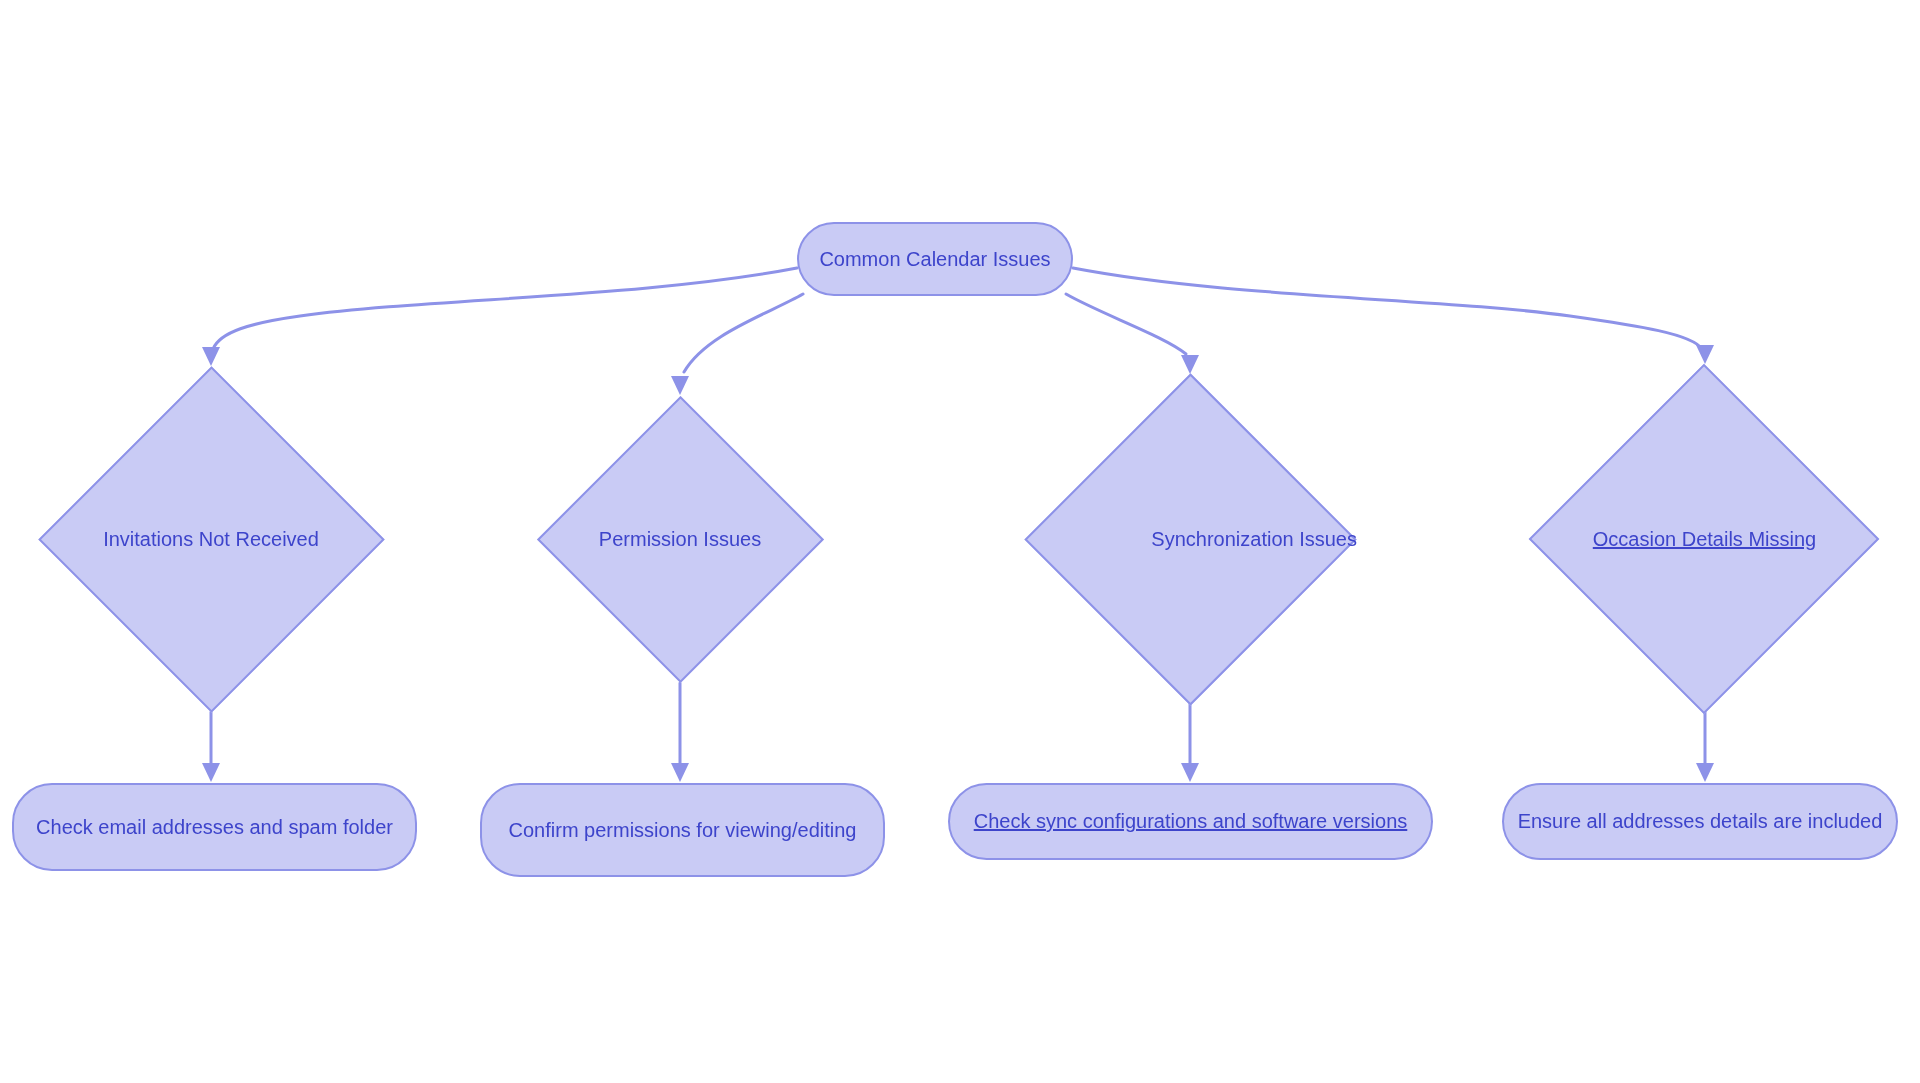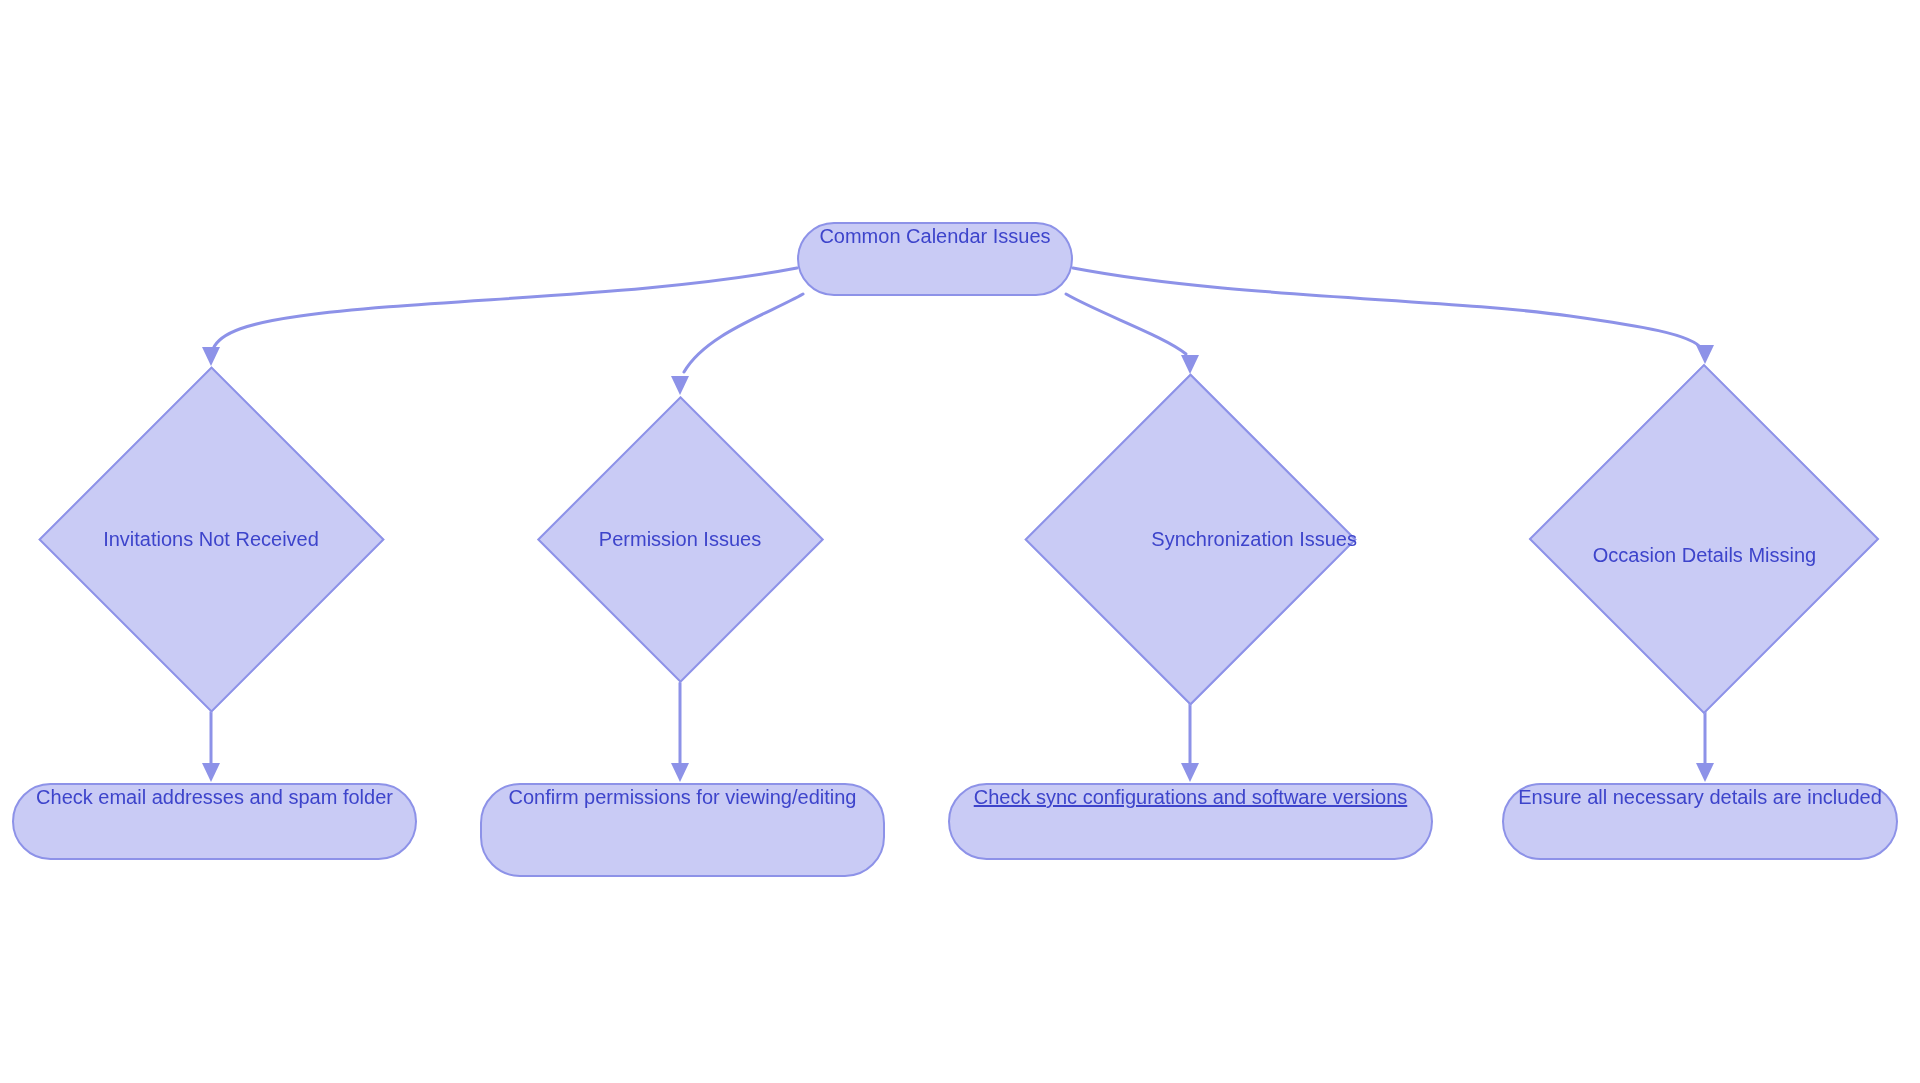--- a/index.html
+++ b/index.html
@@ -32,20 +32,21 @@
   .arrow {
     fill: var(--edge, #8d92e8);
     stroke: none;
   }
   .node {
     position: absolute;
     box-sizing: border-box;
     background: var(--node-fill, #c9cbf5);
     border: 2px solid var(--node-border, #8d92e8);
     display: flex;
+    align-items: center;
     justify-content: center;
     color: var(--text, #3d44cb);
     font-size: 20px;
     line-height: 1.25;
     text-align: center;
     white-space: nowrap;
   }
   .stadium {
     border-radius: 40px;
   }
@@ -108,30 +109,30 @@
   <div class="diamond-label" style="left:536px; top:395px; width:288px; height:288px;">
     <span>Permission Issues</span>
   </div>
 
   <div class="diamond" style="left:1072.5px; top:421.5px; width:235px; height:235px;"></div>
   <div class="diamond-label" style="left:1023px; top:373px; width:334px; height:332px;justify-content:flex-end;">
     <span>Synchronization Issues</span>
   </div>
 
   <div class="diamond" style="left:1580px; top:415px; width:248px; height:248px;"></div>
-  <div class="diamond-label" style="left:1529px; top:380px; width:351px; height:351px;">
+  <div class="diamond-label" style="left:1529px; top:364px; width:351px; height:351px;text-decoration:underline;">
     <span>Occasion Details Missing</span>
   </div>
 
-  <div class="node stadium" style="left:12px; top:783px; width:405px; height:77px;">
+  <div class="node stadium" style="left:12px; top:783px; width:405px; height:88px;">
     <span>Check email addresses and spam folder</span>
   </div>
   <div class="node stadium" style="left:480px; top:783px; width:405px; height:94px;">
     <span>Confirm permissions for viewing/editing</span>
   </div>
   <div class="node stadium" style="left:948px; top:783px; width:485px; height:77px;text-decoration:underline;">
     <span>Check sync configurations and software versions</span>
   </div>
   <div class="node stadium" style="left:1502px; top:783px; width:396px; height:77px;">
-    <span>Ensure all necessary details are included</span>
+    <span>Ensure all addresses details are included</span>
   </div>
 
 </div>
 
 </body></html>

